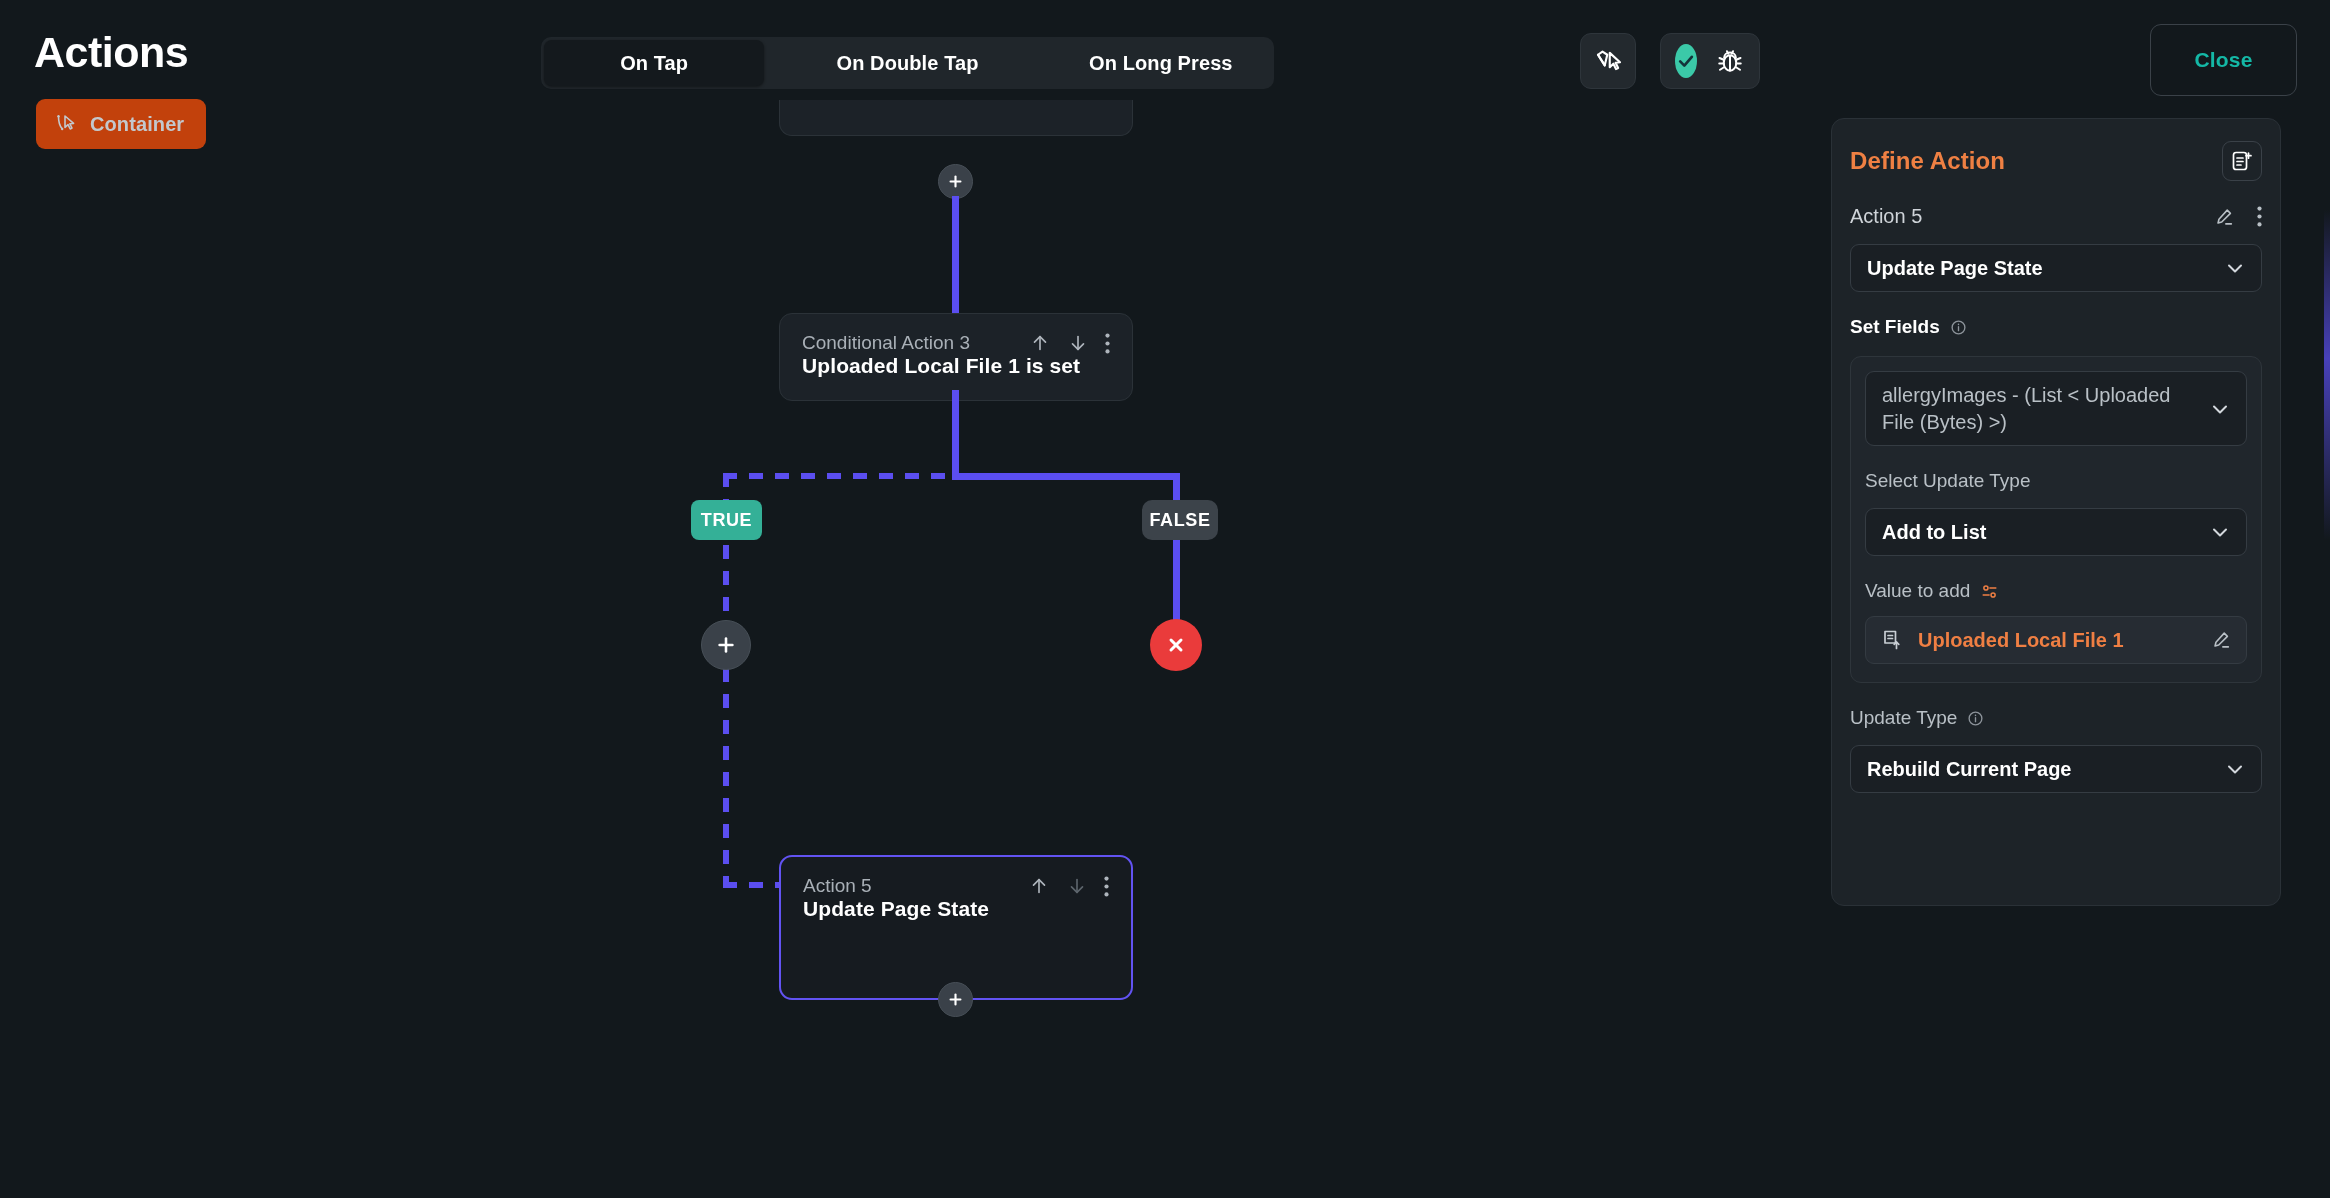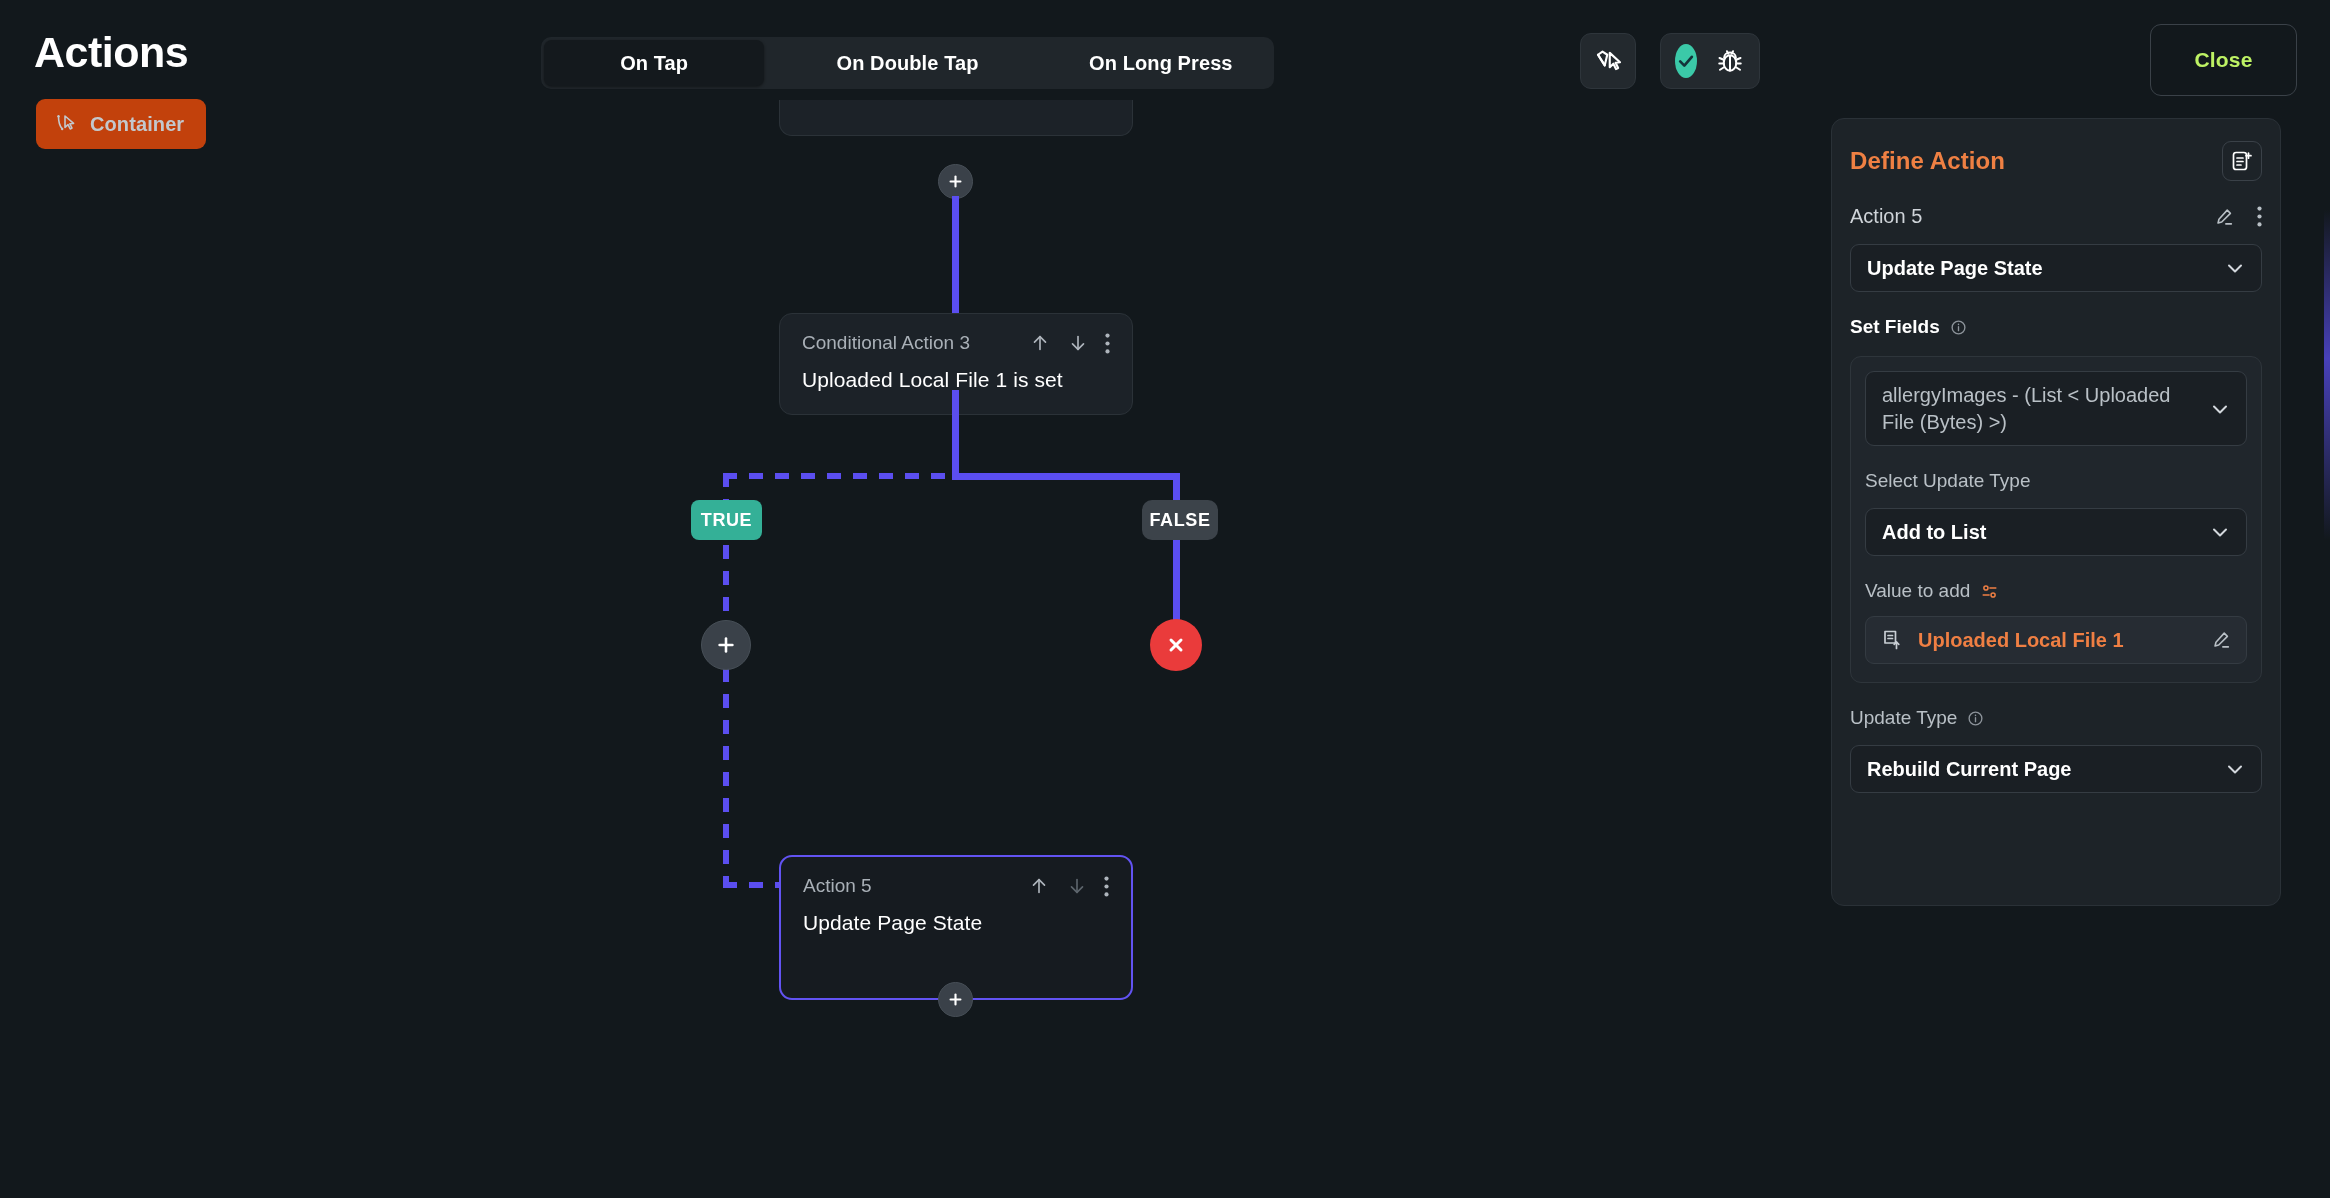--- a/index.html
+++ b/index.html
@@ -105,21 +105,21 @@
     align-items: center;
     justify-content: center;
   }
   .close-btn {
     position: absolute;
     top: 24px; left: 2150px;
     width: 147px; height: 72px;
     border: 1px solid #3a4148;
     border-radius: 11px;
     background: transparent;
-    color: #bef264;
+    color: #14b8a6;
     font-size: 21px;
     font-weight: 700;
     font-family: "Liberation Sans", sans-serif;
     display: flex;
     align-items: center;
     justify-content: center;
     letter-spacing: 0.2px;
   }
 
   
@@ -171,23 +171,22 @@
     font-size: 19px;
     color: #a9b0b7;
     font-weight: 400;
   }
   .node-actions {
     display: flex;
     align-items: center;
     gap: 16px;
   }
   .node-title {
-    margin-top: 14px;
     font-size: 21px;
-    font-weight: 400;
+    font-weight: 700;
     color: #ffffff;
     letter-spacing: 0.1px;
   }
 
   
   .node-partial {
     position: absolute;
     left: 779px; top: 100px;
     width: 354px; height: 36px;
     background: #1c2228;

